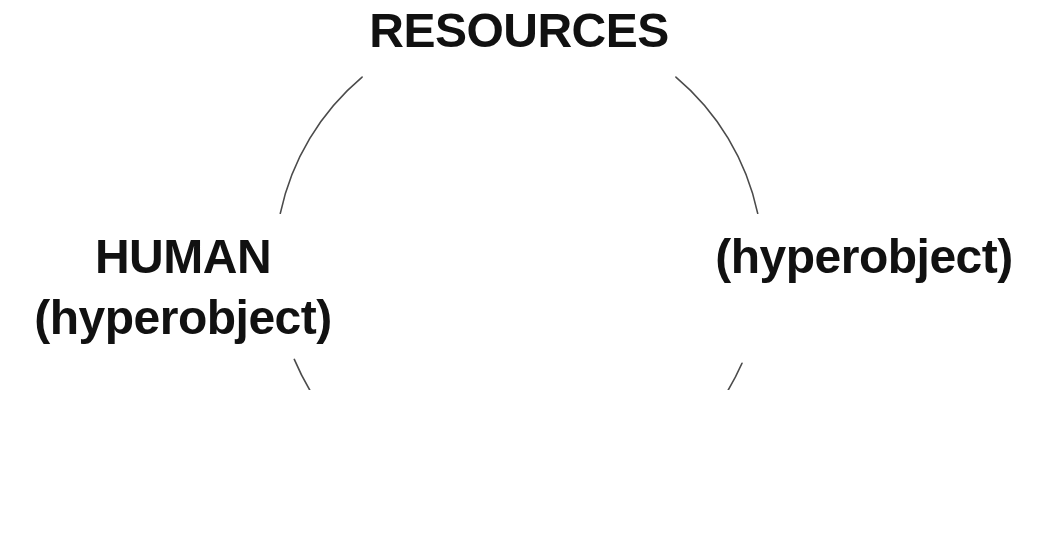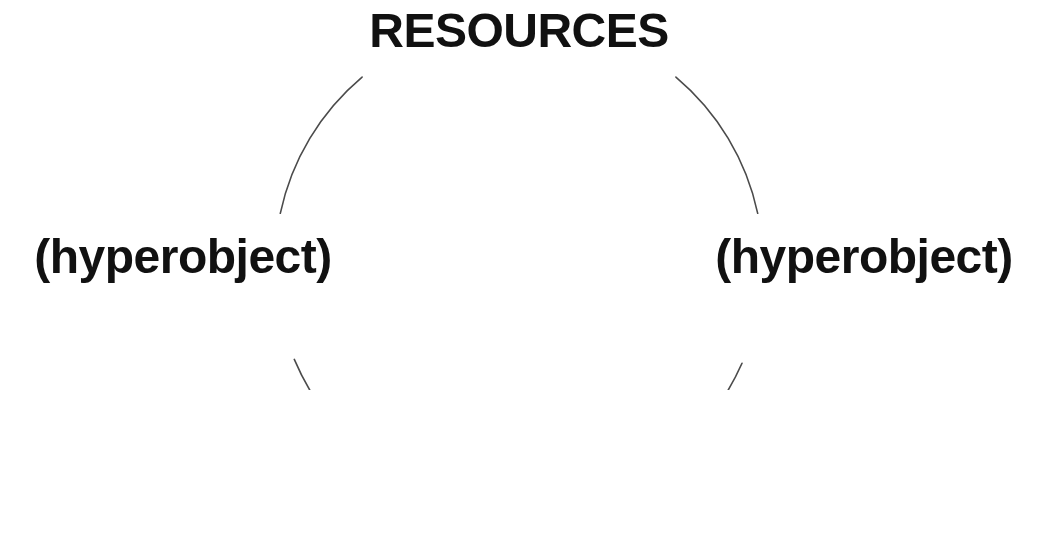--- a/index.html
+++ b/index.html
@@ -62,20 +62,21 @@
     <path d="M 280.3 213.3 A 244 244 0 0 1 362.1 77.1"></path>
     <path d="M 675.9 77.1 A 244 244 0 0 1 757.7 213.3"></path>
     <path d="M 742.0 363.3 A 244 244 0 0 1 294.3 359.4"></path>
   </svg>
 
   <div class="node-label top">
     <span class="node-line">RESOURCES</span>
   </div>
 
   <div class="node-label side left">
+    <span class="node-line">HUMAN</span>
     <span class="node-line">(hyperobject)</span>
   </div>
 
   <div class="node-label side right">
     <span class="node-line">(hyperobject)</span>
   </div>
 
 </div>
 
 </body></html>

